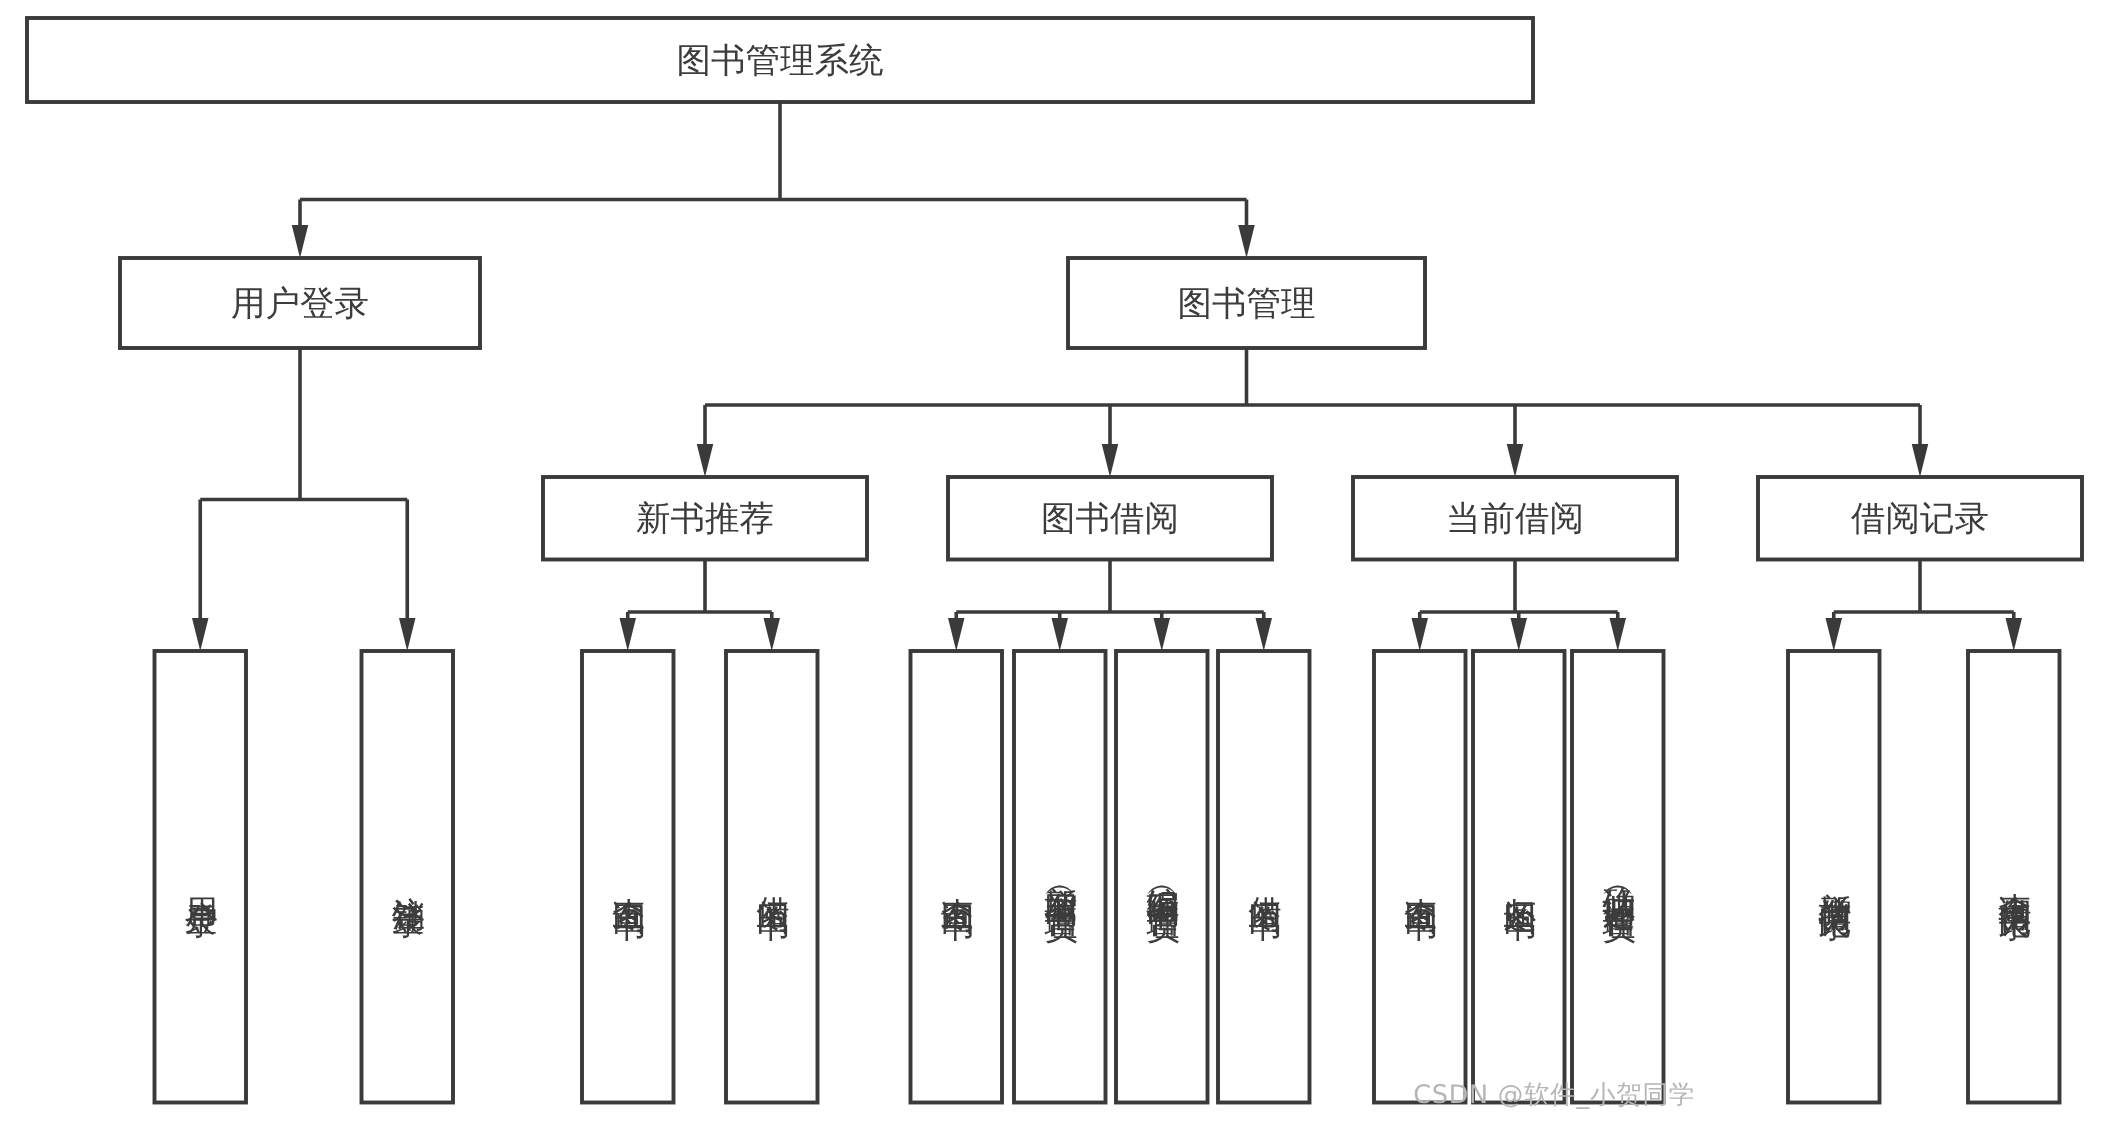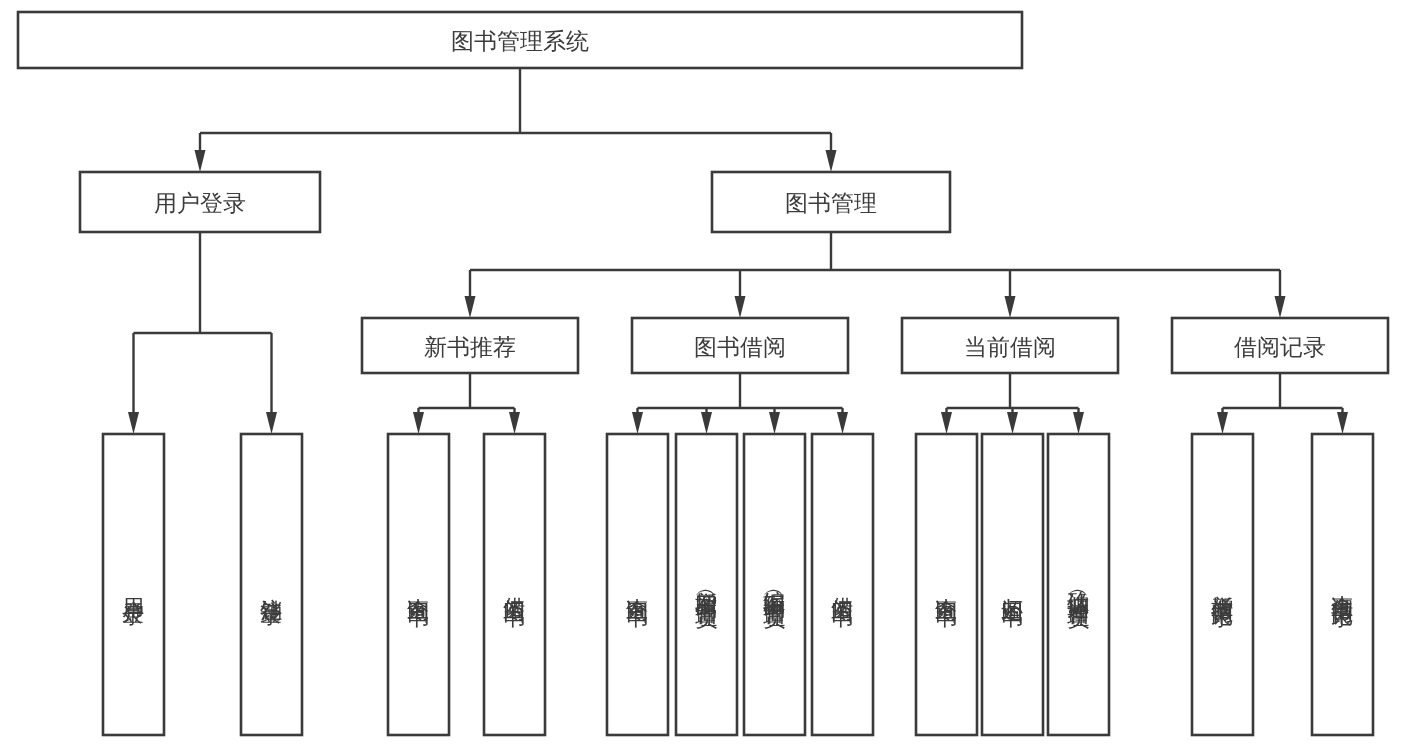--- a/index.html
+++ b/index.html
@@ -226,13 +226,14 @@
       <div class="node-label-v" style="left: 607px; top: 434px; width: 61px; height: 301px;">查询图书</div>
       <div class="node-label-v" style="left: 676px; top: 434px; width: 61px; height: 301px;">新增图书（管理员）</div>
       <div class="node-label-v" style="left: 744px; top: 434px; width: 61px; height: 301px;">编辑图书（管理员）</div>
       <div class="node-label-v" style="left: 812px; top: 434px; width: 61px; height: 301px;">借阅图书</div>
       <div class="node-label-v" style="left: 916px; top: 434px; width: 61px; height: 301px;">查询图书</div>
       <div class="node-label-v" style="left: 982px; top: 434px; width: 61px; height: 301px;">归还图书</div>
       <div class="node-label-v" style="left: 1048px; top: 434px; width: 61px; height: 301px;">确认归还（管理员）</div>
       <div class="node-label-v" style="left: 1192px; top: 434px; width: 61px; height: 301px;">新增借阅记录</div>
       <div class="node-label-v" style="left: 1312px; top: 434px; width: 61px; height: 301px;">查询借阅记录</div>
     </div>
+  <div class="watermark">CSDN @软件_小贺同学</div>
 </div>
 
 </body></html>

